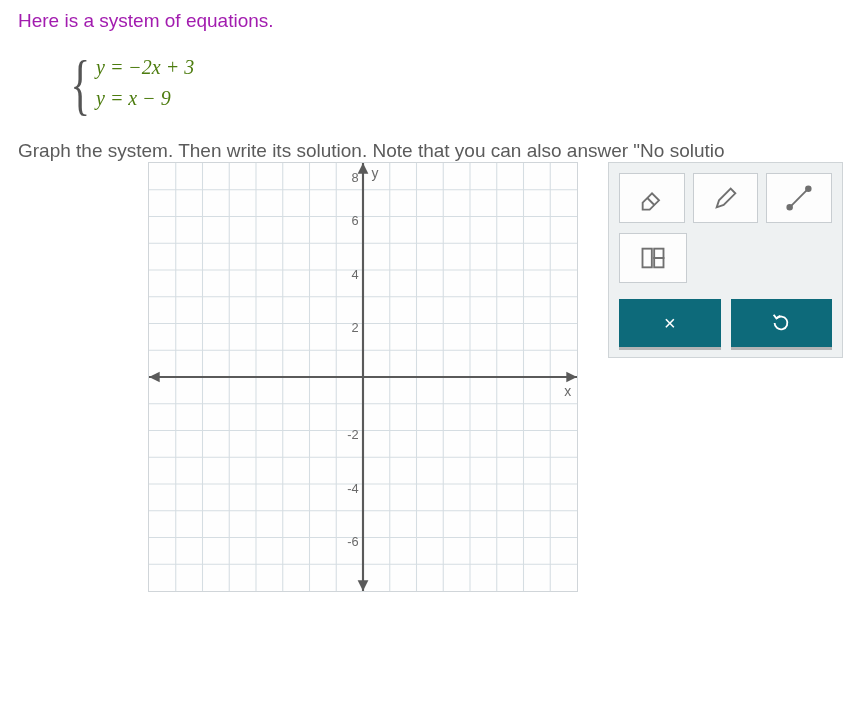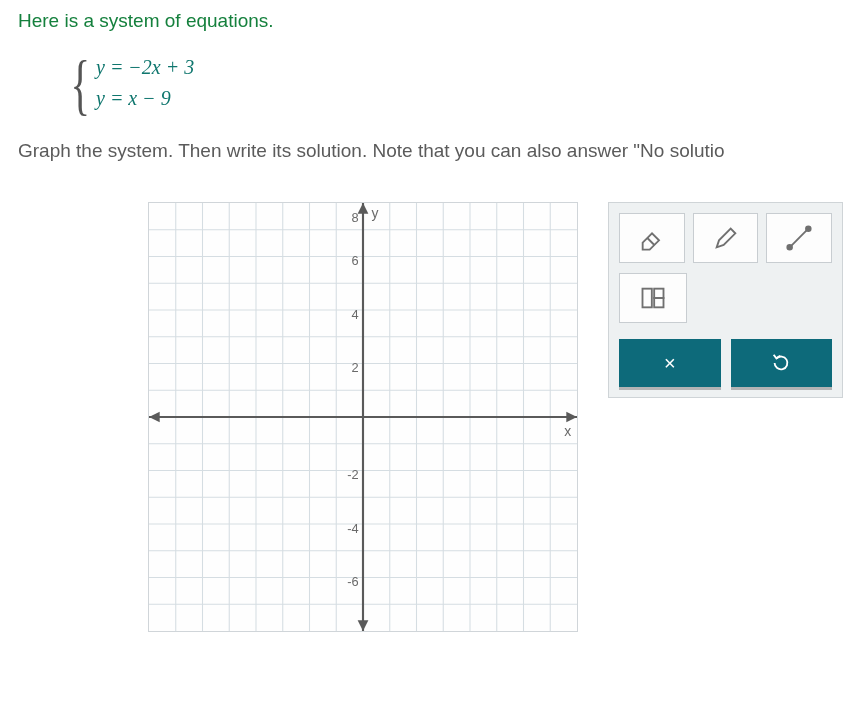--- a/index.html
+++ b/index.html
@@ -7,21 +7,21 @@
       font-family: Arial, Helvetica, sans-serif;
       background: #ffffff;
       color: #4a4a4a;
       width: 849px;
       height: 716px;
       overflow: hidden;
       padding: 10px 0 0 18px;
     }
     .intro {
       font-size: 19px;
-      color: #15803d;
+      color: #a21caf;
       margin-bottom: 24px;
       filter: blur(0.4px);
     }
     .equations {
       margin-left: 56px;
       margin-bottom: 30px;
       position: relative;
       padding-left: 22px;
     }
     .brace {
@@ -31,29 +31,28 @@
       font-size: 68px;
       color: #555;
       line-height: 1;
       font-family: 'Times New Roman', serif;
       transform: scaleX(0.6);
       filter: blur(0.5px);
     }
     .eq {
       font-size: 20px;
       font-style: italic;
-      color: #0f766e;
+      color: #4d7c0f;
       margin: 8px 0;
       font-family: 'Times New Roman', serif;
       filter: blur(0.4px);
     }
     .instruction {
       font-size: 19px;
       color: #5b5b5b;
-      margin-bottom: 40px;
       white-space: nowrap;
       filter: blur(0.4px);
     }
     .workspace {
       display: flex;
       align-items: flex-start;
       gap: 30px;
       margin-left: 130px;
     }
     .graph-container {

